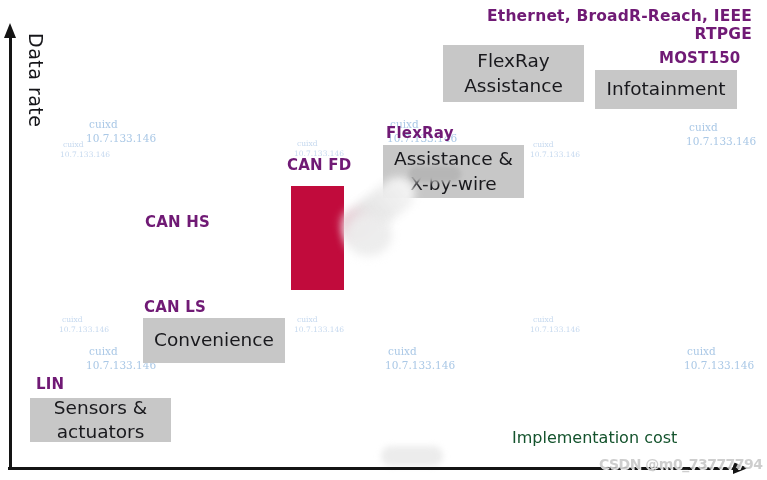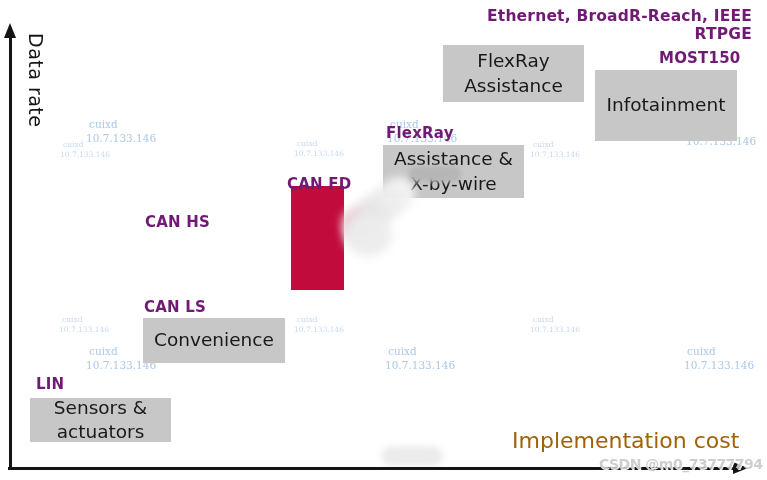--- a/index.html
+++ b/index.html
@@ -10,39 +10,39 @@
   
   .axis{position:absolute;background:#141414;z-index:6;}
   .axis-y{left:9px;top:36px;width:3px;height:434px;}
   .axis-x{left:8px;top:467px;width:728px;height:3px;}
   .arrow-up{position:absolute;left:4px;top:23px;width:0;height:0;z-index:6;
     border-left:6px solid transparent;border-right:6px solid transparent;border-bottom:15px solid #141414;}
   .arrow-right{position:absolute;left:733px;top:462px;width:0;height:0;z-index:6;
     border-top:6px solid transparent;border-bottom:6px solid transparent;border-left:15px solid #141414;}
   .axis-y-label{position:absolute;left:25px;top:33px;z-index:3;color:#16161a;font-size:19px;
     writing-mode:vertical-rl;letter-spacing:.5px;}
-  .axis-x-label{position:absolute;left:512px;top:428px;z-index:3;color:#a16207;font-size:22px;}
+  .axis-x-label{position:absolute;left:512px;top:428px;z-index:3;color:#14532d;font-size:16px;}
   
   .gbox{position:absolute;background:#c7c7c7;color:#19191d;z-index:3;
     display:flex;flex-direction:column;align-items:center;justify-content:center;
     font-size:18.5px;line-height:1.3;text-align:center;}
   .box-driver{left:443px;top:45px;width:141px;height:57px;}
-  .box-infotainment{left:595px;top:70px;width:142px;height:71px;}
+  .box-infotainment{left:595px;top:70px;width:142px;height:39px;}
   .box-assistance{left:383px;top:145px;width:141px;height:53px;}
   .box-powertrain{left:143px;top:234px;width:147px;height:57px;}
   .box-convenience{left:143px;top:318px;width:142px;height:45px;}
   .box-sensors{left:30px;top:382px;width:141px;height:44px;margin-top:16px;}
   
   .rbox{position:absolute;left:291px;top:186px;width:53px;height:104px;background:#c10b3c;z-index:3;}
   
   .plabel{position:absolute;color:#701a75;font-weight:bold;font-size:15px;z-index:4;letter-spacing:.2px;}
   .lbl-ethernet{left:440px;top:7px;width:312px;text-align:right;font-size:15.5px;}
   .lbl-most{left:659px;top:49px;}
   .lbl-flexray{left:386px;top:124px;}
-  .lbl-canfd{left:287px;top:175px;}
+  .lbl-canfd{left:287px;top:156px;}
   .lbl-canhs{left:145px;top:213px;}
   .lbl-canls{left:144px;top:298px;text-align:right;}
   .lbl-lin{left:36px;top:375px;}
   
   .wm{position:absolute;z-index:1;font-family:"DejaVu Serif","Liberation Serif",serif;
     color:#aac8e6;line-height:1.35;white-space:nowrap;}
   .wm .u{display:block;padding-left:3px;}
   .wm-lg{font-size:10.5px;}
   .wm-sm{font-size:7.5px;color:#c6d9ef;}
   

